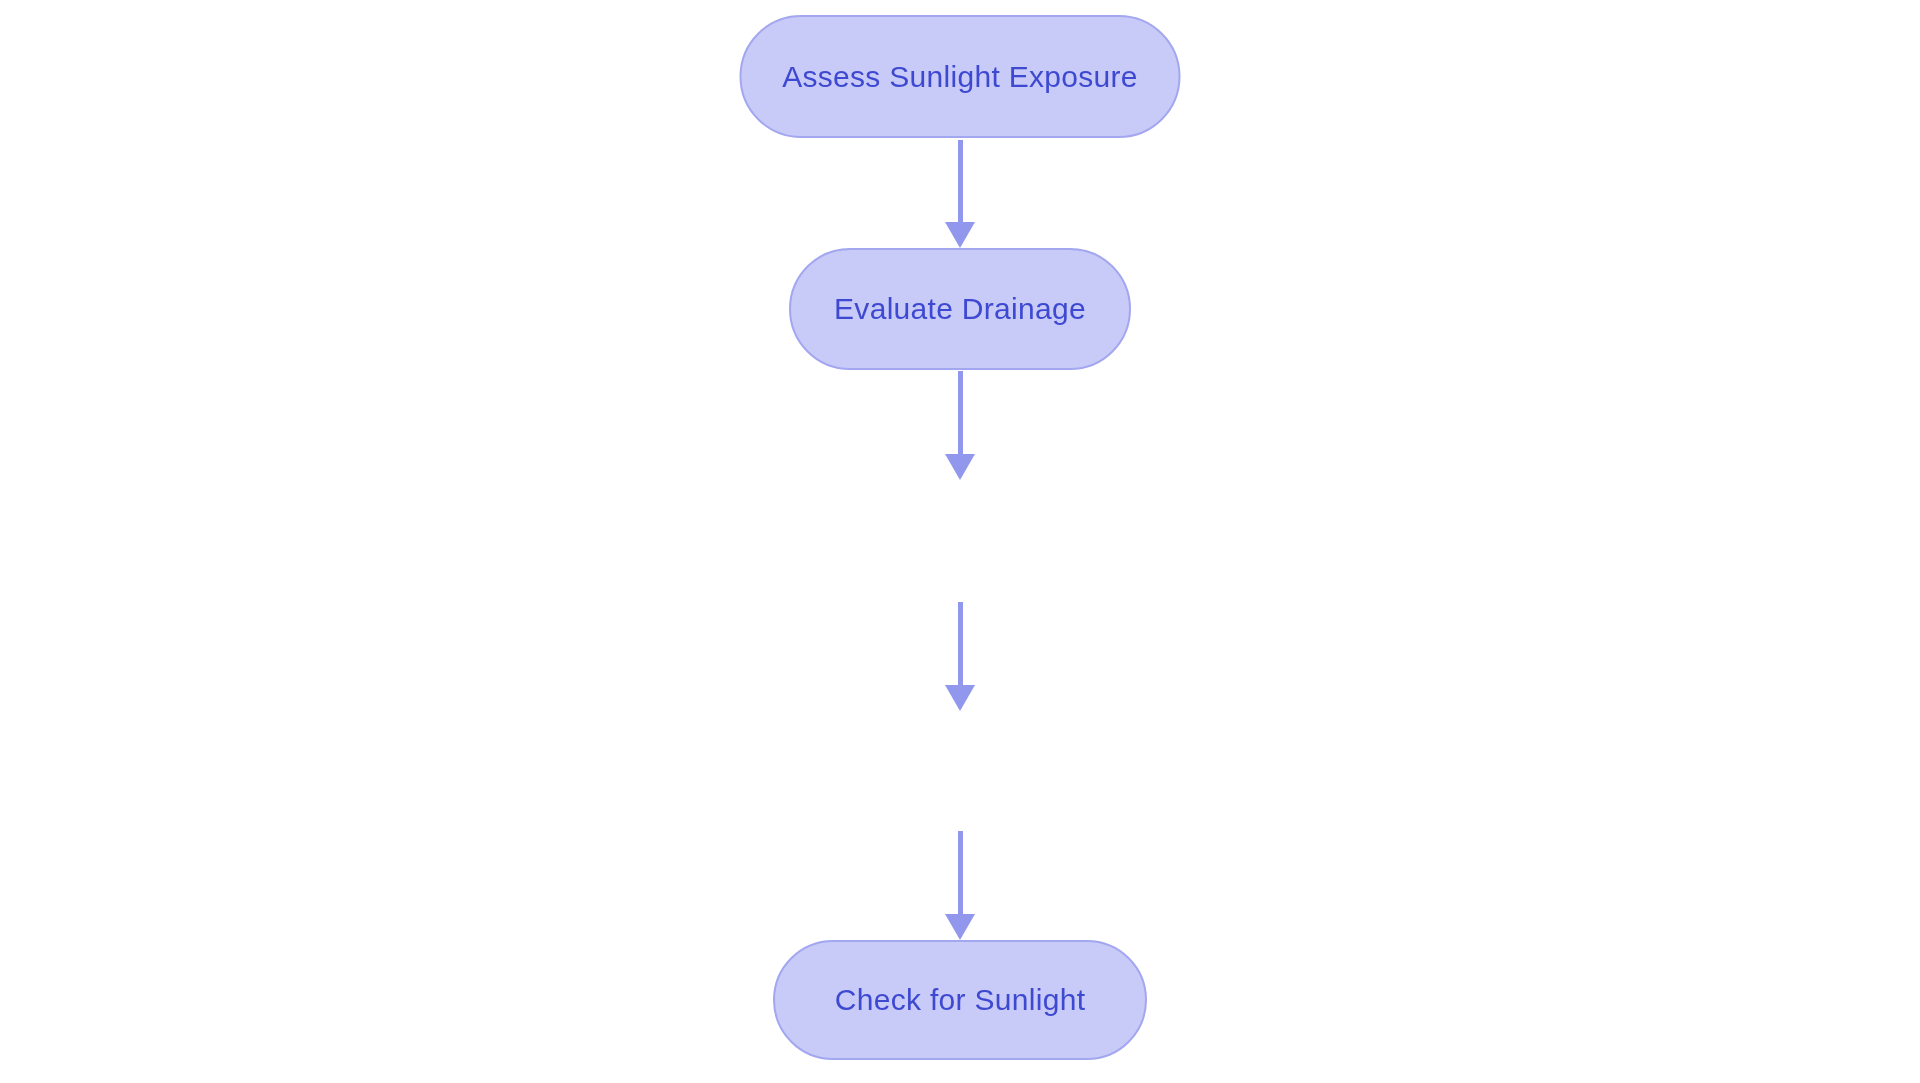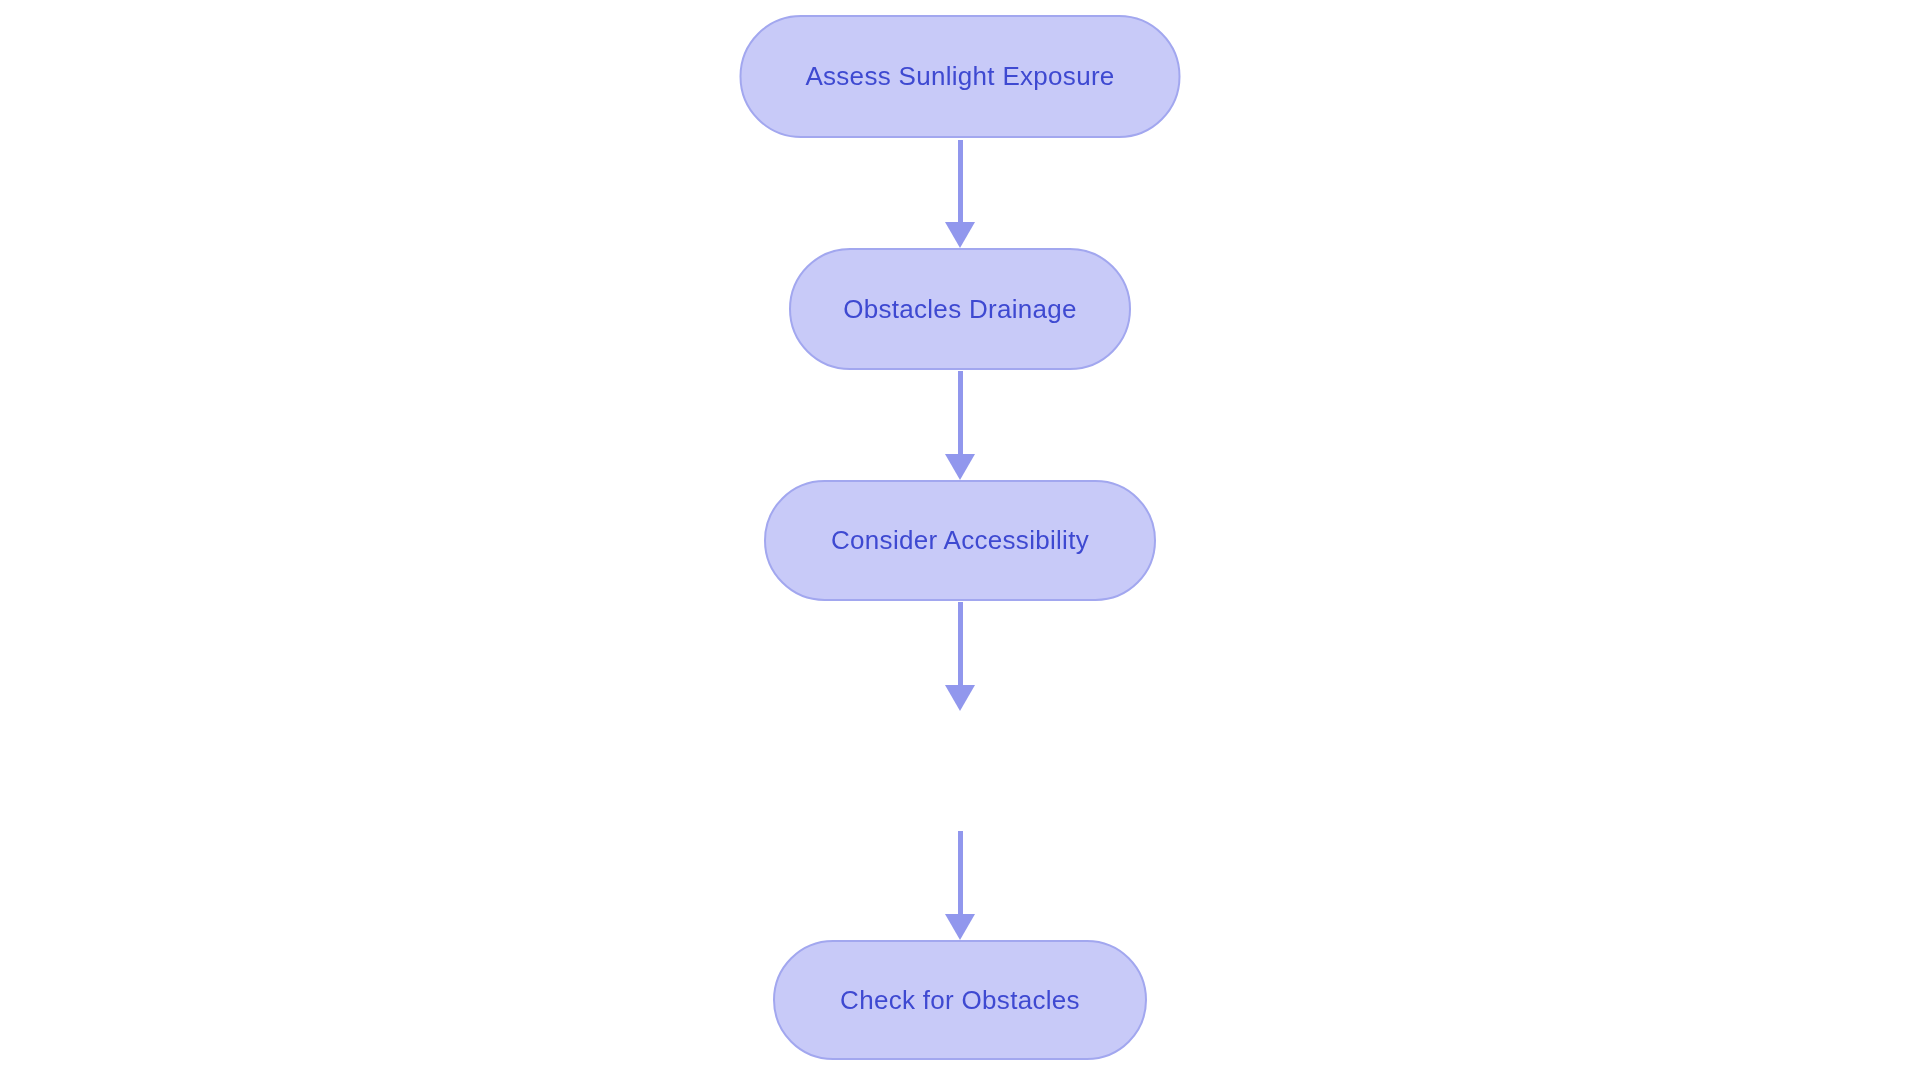--- a/index.html
+++ b/index.html
@@ -22,21 +22,21 @@
     background: var(--node-fill, #c8caf8);
     border: 2px solid var(--node-border, #a2a7ef);
     border-radius: 999px;
     display: flex;
     align-items: center;
     justify-content: center;
     box-sizing: border-box;
   }
   .flow-node .label {
     color: var(--node-text, #3e49d1);
-    font-size: 26px;
+    font-size: 30px;
     font-weight: 400;
     letter-spacing: 0.3px;
     white-space: nowrap;
   }
   .n1 { top: 15px;  width: 441px; height: 123px; }
   .n2 { top: 248px; width: 342px; height: 122px; }
   .n3 { top: 480px; width: 392px; height: 121px; }
   .n4 { top: 711px; width: 411px; height: 119px; }
   .n5 { top: 940px; width: 374px; height: 120px; }
 
@@ -74,40 +74,37 @@
   <div class="flow-node n1">
     <span class="label">Assess Sunlight Exposure</span>
   </div>
 
   <div class="flow-arrow a1">
     <div class="arrow-line"></div>
     <div class="arrow-head"></div>
   </div>
 
   <div class="flow-node n2">
-    <span class="label">Obstacles Drainage</span>
+    <span class="label">Evaluate Drainage</span>
   </div>
 
   <div class="flow-arrow a2">
     <div class="arrow-line"></div>
     <div class="arrow-head"></div>
   </div>
 
-  <div class="flow-node n3">
-    <span class="label">Consider Accessibility</span>
-  </div>
 
   <div class="flow-arrow a3">
     <div class="arrow-line"></div>
     <div class="arrow-head"></div>
   </div>
 
 
   <div class="flow-arrow a4">
     <div class="arrow-line"></div>
     <div class="arrow-head"></div>
   </div>
 
   <div class="flow-node n5">
-    <span class="label">Check for Obstacles</span>
+    <span class="label">Check for Sunlight</span>
   </div>
 
 </div>
 
 </body></html>

